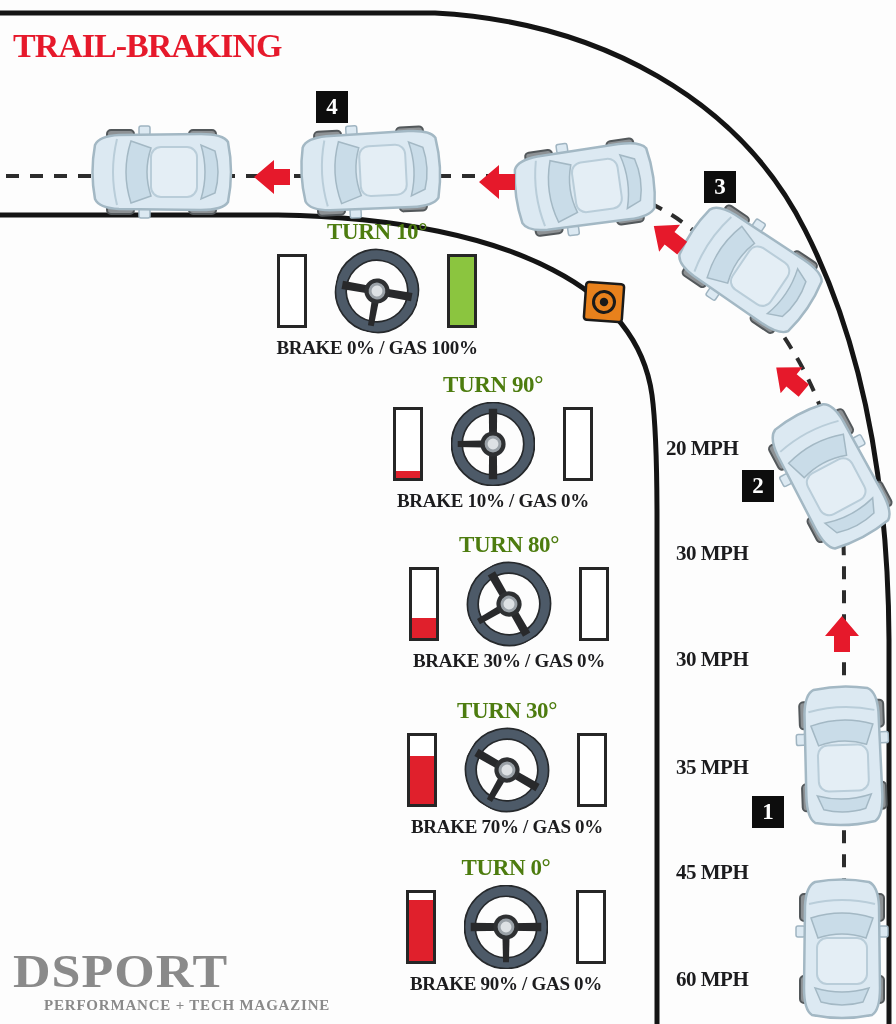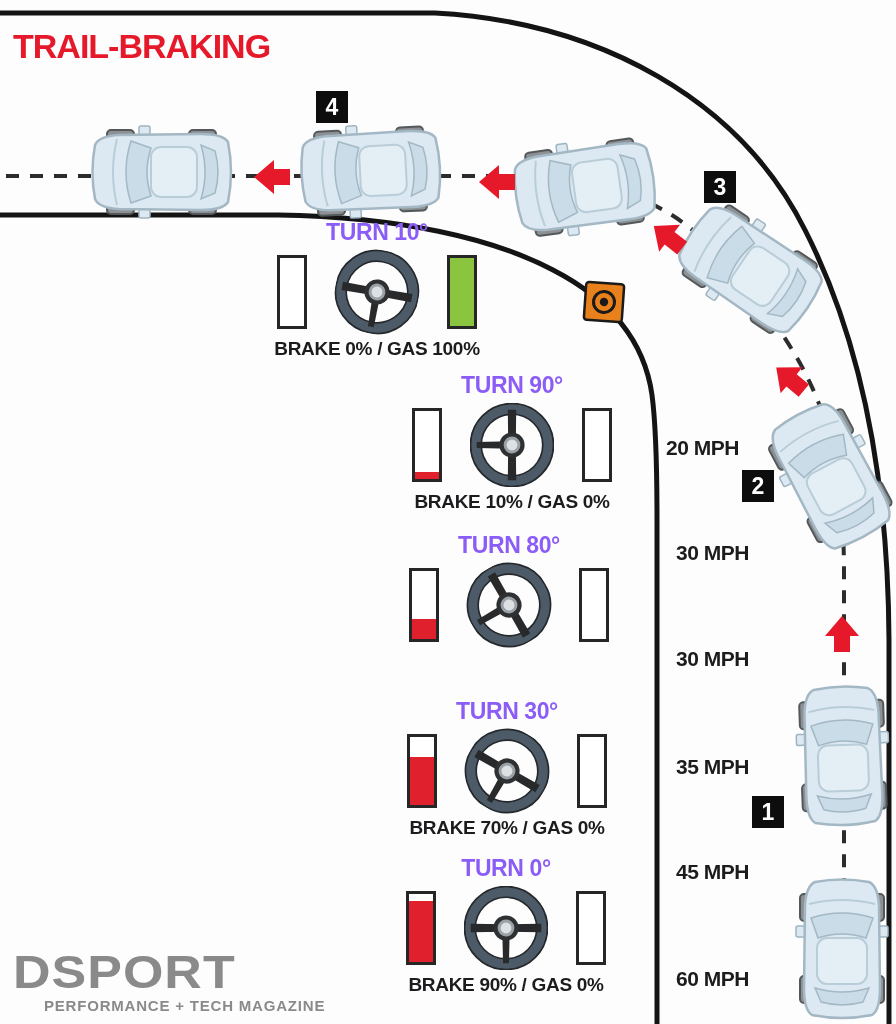--- a/index.html
+++ b/index.html
@@ -1,25 +1,25 @@
 <!DOCTYPE html>
 <html><head>
 <meta charset="utf-8">
 <style>
   html,body{margin:0;padding:0;background:#ffffff;}
   .stage{position:relative;width:896px;height:1024px;background:#fdfdfd;overflow:hidden;
-         font-family:Liberation Sans, sans-serif;}
+         font-family:Liberation Serif, serif;}
   .scene{position:absolute;left:0;top:0;z-index:0;}
 
   .page-title{position:absolute;left:13px;top:27px;z-index:2;
     font-weight:700;font-size:34px;letter-spacing:-1px;color:#e6192b;}
 
   .panel{position:absolute;z-index:2;width:240px;display:flex;flex-direction:column;
          align-items:center;gap:4px;}
-  .p-title{font-weight:700;font-size:23px;letter-spacing:-0.4px;color:#8b5cf6;white-space:nowrap;}
+  .p-title{font-weight:700;font-size:23px;letter-spacing:-0.4px;color:#4d7c0f;white-space:nowrap;}
   .p-row{display:flex;align-items:center;gap:28px;height:84px;}
   .bar{width:30px;height:74px;border:3px solid #262626;background:#fff;position:relative;
        box-sizing:border-box;overflow:hidden;}
   .fill{position:absolute;left:0;right:0;bottom:0;height:0;}
   .brake-fill{background:#e0202c;}
   .gas-fill{background:#8bc53f;}
   .wheel-svg{width:84px;height:84px;display:block;}
   .p-cap{font-weight:700;font-size:19px;letter-spacing:-0.3px;color:#1c1c1e;white-space:nowrap;}
 
   .speed{position:absolute;z-index:2;font-weight:700;font-size:21px;letter-spacing:-0.5px;
@@ -102,21 +102,21 @@
         <circle cx="50" cy="50" r="10" fill="#9aa1a7"></circle>
         <circle cx="50" cy="50" r="6.5" fill="#dde1e4"></circle>
       </svg>
       <div class="bar">
           <div class="fill gas-fill" style="height: 100%;"></div>
         </div>
     </div>
     <div class="p-cap">BRAKE 0% / GAS 100%</div>
   </div>
 
-  <div class="panel" style="left:392px;top:372px;">
+  <div class="panel" style="left:373px;top:372px;">
     <div class="p-title">TURN 90°</div>
     <div class="p-row">
       <div class="bar">
           <div class="fill brake-fill" style="height: 10%;"></div>
         </div>
       <svg class="wheel-svg" viewBox="0 0 100 100" style="transform: rotate(90deg);">
         <circle cx="50" cy="50" r="43" fill="none" stroke="#4d5a68" stroke-width="13"></circle>
         <circle cx="50" cy="50" r="49.4" fill="none" stroke="#26292c" stroke-width="2"></circle>
         <circle cx="50" cy="50" r="36.6" fill="none" stroke="#26292c" stroke-width="2"></circle>
         <path d="M 8,45 L 50,45.5 L 50,54.5 L 8,55 Z" fill="#28292b"></path>
@@ -147,20 +147,21 @@
         <path d="M 92,45 L 50,45.5 L 50,54.5 L 92,55 Z" fill="#28292b"></path>
         <path d="M 45.5,50 L 54.5,50 L 53.5,92 L 46.5,92 Z" fill="#28292b"></path>
         <circle cx="50" cy="50" r="15" fill="#2e3032"></circle>
         <circle cx="50" cy="50" r="10" fill="#9aa1a7"></circle>
         <circle cx="50" cy="50" r="6.5" fill="#dde1e4"></circle>
       </svg>
       <div class="bar">
           <div class="fill gas-fill" style="height: 0%;"></div>
         </div>
     </div>
+    <div class="p-cap">BRAKE 30% / GAS 0%</div>
   </div>
 
   <div class="panel" style="left:387px;top:698px;">
     <div class="p-title">TURN 30°</div>
     <div class="p-row">
       <div class="bar">
           <div class="fill brake-fill" style="height: 70%;"></div>
         </div>
       <svg class="wheel-svg" viewBox="0 0 100 100" style="transform: rotate(30deg);">
         <circle cx="50" cy="50" r="43" fill="none" stroke="#4d5a68" stroke-width="13"></circle>

